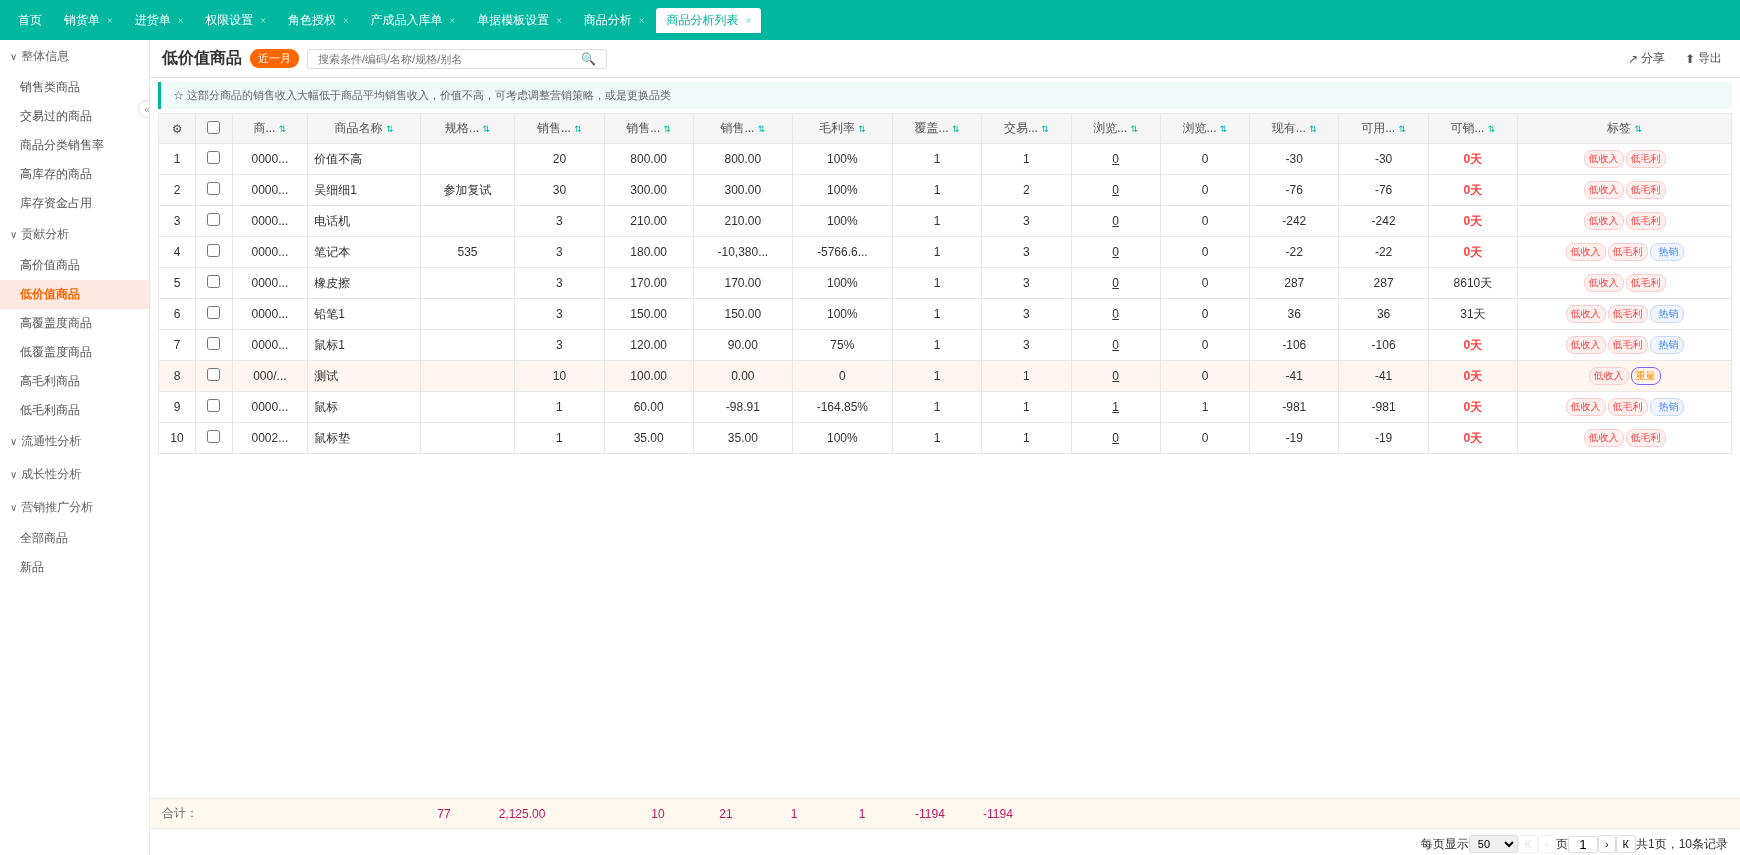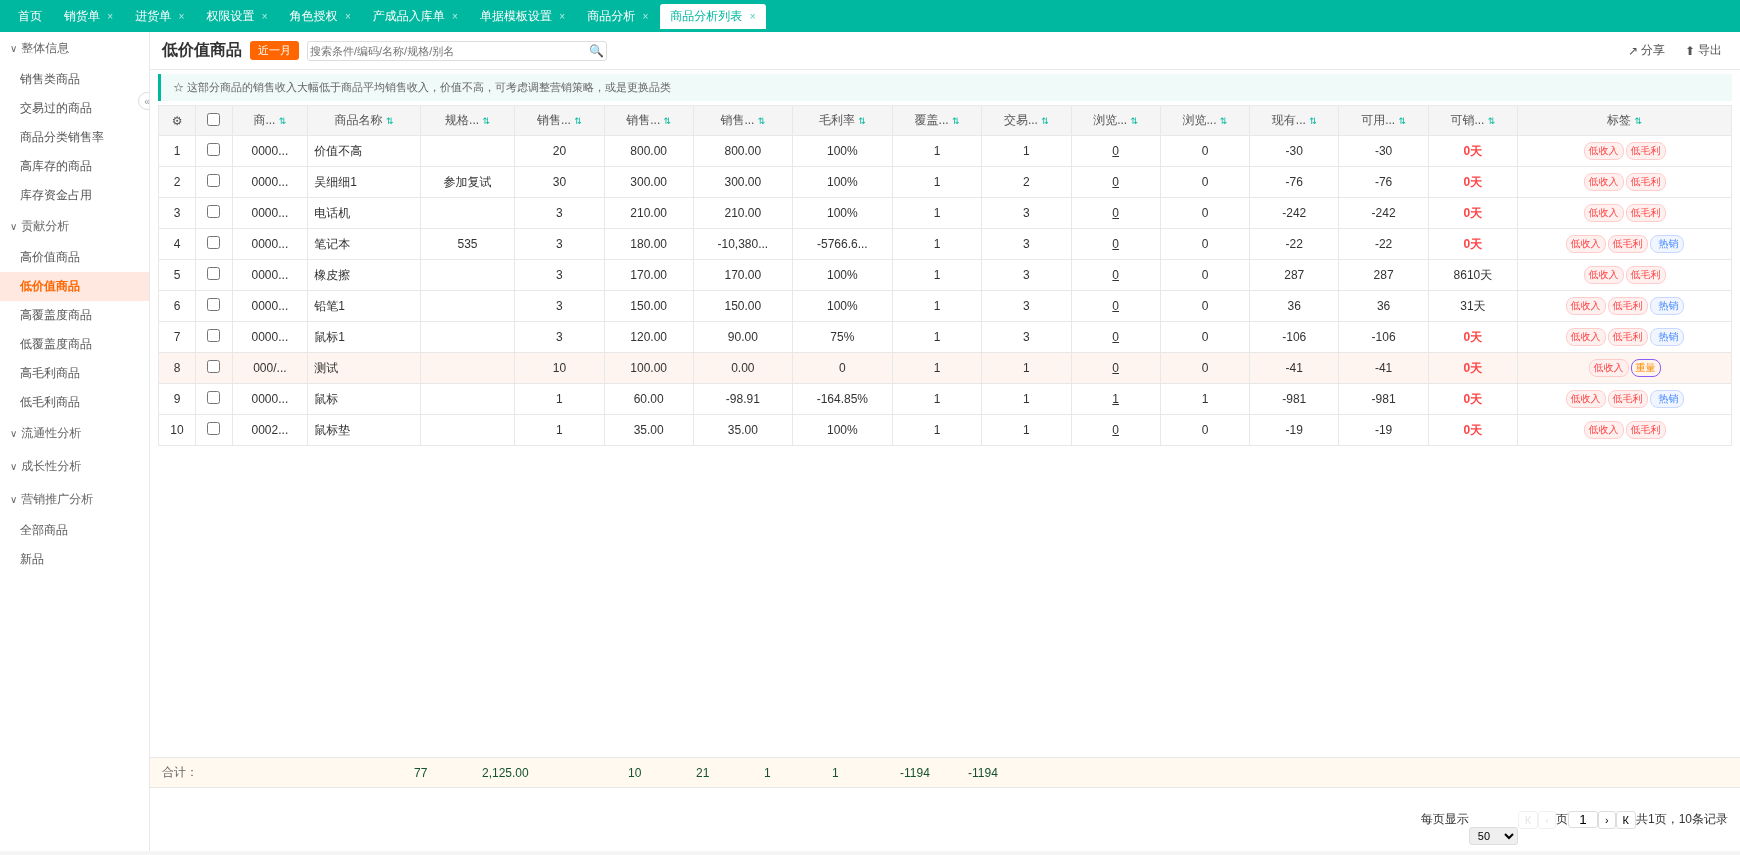--- a/index.html
+++ b/index.html
@@ -3,23 +3,24 @@
   <meta charset="utf-8">
   <style>
     * { box-sizing: border-box; margin: 0; padding: 0; }
     body { font-family: 'Microsoft YaHei', Arial, sans-serif; font-size: 12px; background: #f5f5f5; color: #333; overflow: hidden; height: 855px; }
 
     
     .top-nav {
       background: #00b8a0;
       display: flex;
       align-items: center;
-      height: 32px;
+      height: 40px;
       padding: 0 8px;
       gap: 2px;
+      font-family: Liberation Serif, serif;
     }
     .nav-item {
       color: #fff;
       padding: 4px 10px;
       cursor: pointer;
       border-radius: 3px 3px 0 0;
       font-size: 12px;
       white-space: nowrap;
     }
     .nav-item.active { background: #fff; color: #00b8a0; }
@@ -94,31 +95,31 @@
     }
     .page-title {
       font-size: 16px;
       font-weight: bold;
       color: #333;
     }
     .filter-btn {
       background: #ff6600;
       color: #fff;
       border: none;
-      border-radius: 3px;
+      border-radius: 9px;
       padding: 2px 8px;
       font-size: 11px;
       cursor: pointer;
     }
     .search-box {
       display: flex;
       align-items: center;
       border: 1px solid #ddd;
       border-radius: 3px;
-      padding: 2px 2px;
+      padding: 2px 10px;
       flex: 1;
       max-width: 300px;
     }
     .search-box input {
       border: none;
       outline: none;
       font-size: 11px;
       width: 100%;
       color: #999;
     }
@@ -202,21 +203,22 @@
       border-top: 1px solid #e8e8e8;
       padding: 6px 12px;
       display: flex;
       align-items: center;
       gap: 8px;
       font-size: 12px;
     }
     .footer-summary .label { color: #666; }
     .footer-cell {
       min-width: 60px;
-      color: #14532d;
+      text-align: center;
+      color: #be185d;
     }
 
     
     .pagination {
       display: flex;
       align-items: center;
       justify-content: flex-end;
       padding: 6px 12px;
       gap: 0;
       font-size: 12px;
@@ -230,21 +232,20 @@
       padding: 2px 6px;
       cursor: pointer;
       font-size: 11px;
     }
     .pagination button:disabled { opacity: 0.4; cursor: default; }
     .page-size-select {
       border: 1px solid #ddd;
       border-radius: 3px;
       padding: 1px 4px;
       font-size: 11px;
-      margin-top: 33px;
     }
 
     
     input[type="checkbox"] { cursor: pointer; }
   </style>
 </head>
 <body>
 
 <div class="top-nav">
   <div class="nav-item">首页</div>

